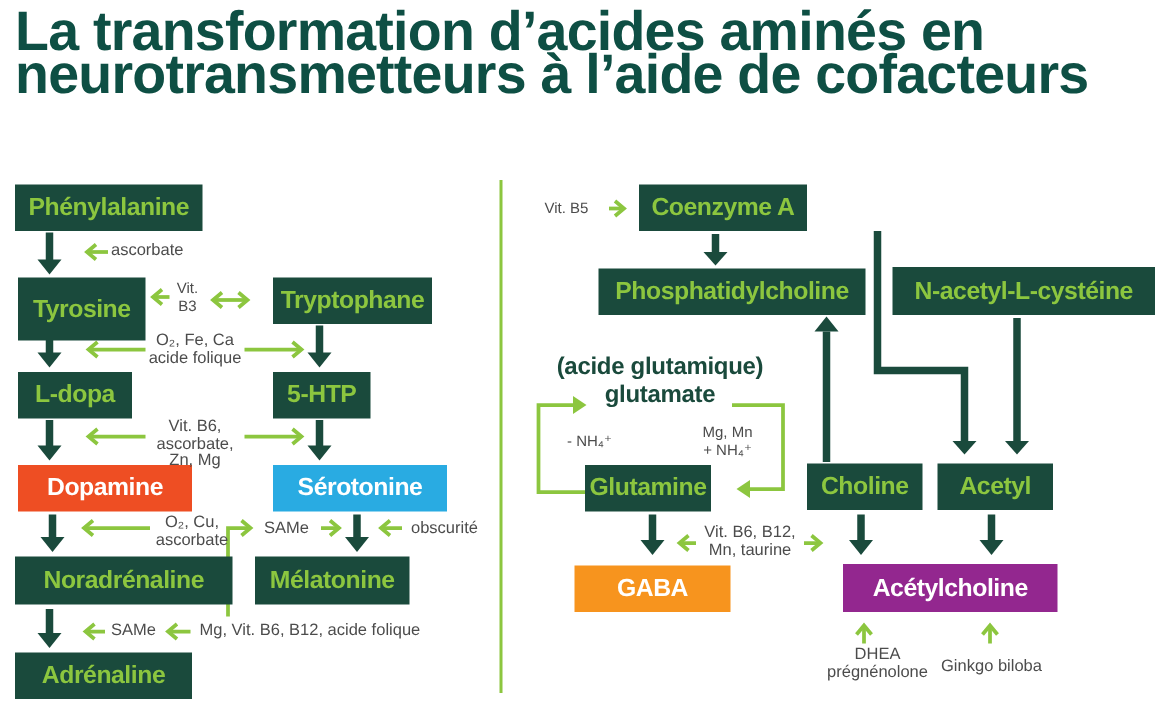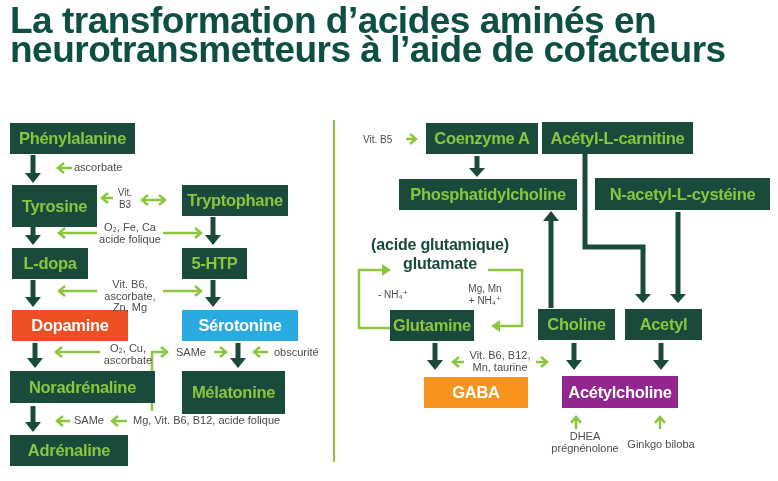--- a/index.html
+++ b/index.html
@@ -34,21 +34,21 @@
   .lth{stroke:var(--arrow-light-green);stroke-width:2.5;fill:none;stroke-linejoin:miter;}
   .ltf{fill:var(--arrow-light-green);stroke:none;}
   .divider{stroke:var(--arrow-light-green);stroke-width:2;}
   .box{
     position:absolute;display:flex;align-items:center;justify-content:center;
     background:var(--box-dark-green);color:var(--box-text-green);
     font-size:16.5px;font-weight:bold;letter-spacing:-0.3px;white-space:nowrap;
   }
   .box.orange-red{background:var(--dopamine-bg);color:var(--box-text-white);}
   .box.blue{background:var(--serotonine-bg);color:var(--box-text-white);}
-  .box.orange{background:var(--gaba-bg);color:var(--box-text-white);margin-left:41px;}
+  .box.orange{background:var(--gaba-bg);color:var(--box-text-white);}
   .box.purple{background:var(--acetylcholine-bg);color:var(--box-text-white);}
   .cof{
     position:absolute;color:var(--cofactor-text);
     font-size:11px;line-height:11.5px;white-space:pre-line;
   }
   .cof.center{transform:translateX(-50%);text-align:center;}
   .cof.tiny{font-size:10px;}
   .glut{
     position:absolute;transform:translateX(-50%);text-align:center;
     color:var(--box-dark-green);font-size:16px;font-weight:bold;
@@ -214,34 +214,33 @@
   </svg>
 
   <div class="box" style="left:10px;top:123px;width:125px;height:31px">Phénylalanine</div>
   <div class="box" style="left:12px;top:185px;width:85px;height:42px">Tyrosine</div>
   <div class="box" style="left:182px;top:185px;width:106px;height:31px">Tryptophane</div>
   <div class="box" style="left:12px;top:248px;width:76px;height:31px">L-dopa</div>
   <div class="box" style="left:182px;top:248px;width:65px;height:31px">5-HTP</div>
   <div class="box orange-red" style="left:12px;top:310px;width:116px;height:31px">Dopamine</div>
   <div class="box blue" style="left:182px;top:310px;width:116px;height:31px">Sérotonine</div>
   <div class="box" style="left:10px;top:371px;width:145px;height:32px">Noradrénaline</div>
-  <div class="box" style="left:182px;top:371px;width:103px;height:43px">Mélatonine</div>
+  <div class="box" style="left:170px;top:371px;width:103px;height:32px">Mélatonine</div>
   <div class="box" style="left:10px;top:435px;width:118px;height:31px">Adrénaline</div>
 
   <div class="box" style="left:426px;top:123px;width:112px;height:31px">Coenzyme A</div>
-  <div class="box" style="left:542px;top:122px;width:151px;height:32px">Acétyl-L-carnitine</div>
   <div class="box" style="left:595px;top:178px;width:175px;height:32px">N-acetyl-L-cystéine</div>
   <div class="box" style="left:399px;top:179px;width:178px;height:31px">Phosphatidylcholine</div>
   <div class="glut" style="left:440px;top:235px">(acide glutamique)
 glutamate</div>
   <div class="box" style="left:390px;top:310px;width:84px;height:31px">Glutamine</div>
   <div class="box" style="left:538px;top:309px;width:77px;height:31px">Choline</div>
   <div class="box" style="left:625px;top:309px;width:77px;height:31px">Acetyl</div>
   <div class="box orange" style="left:383px;top:377px;width:104px;height:31px">GABA</div>
-  <div class="box purple" style="left:562px;top:376px;width:116px;height:32px">Acétylcholine</div>
+  <div class="box purple" style="left:562px;top:376px;width:143px;height:32px">Acétylcholine</div>
 
   <div class="cof" style="left:74px;top:162px">ascorbate</div>
   <div class="cof center tiny" style="left:125px;top:187px">Vit.
 B3</div>
   <div class="cof center" style="left:130px;top:222px">O₂, Fe, Ca
 acide folique</div>
   <div class="cof center" style="left:130px;top:279px">Vit. B6,
 ascorbate,
 Zn, Mg</div>
   <div class="cof center" style="left:128px;top:343px">O₂, Cu,

